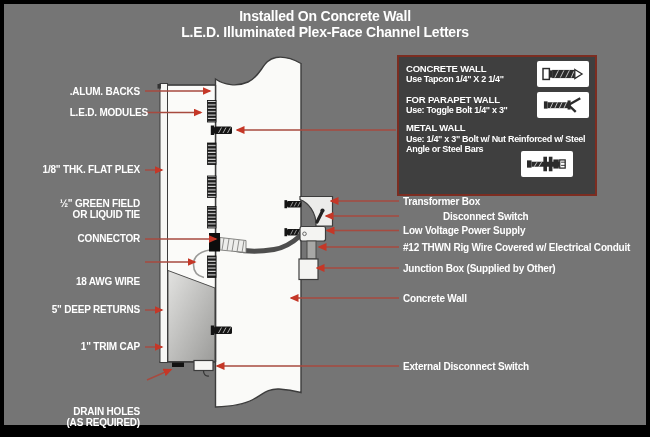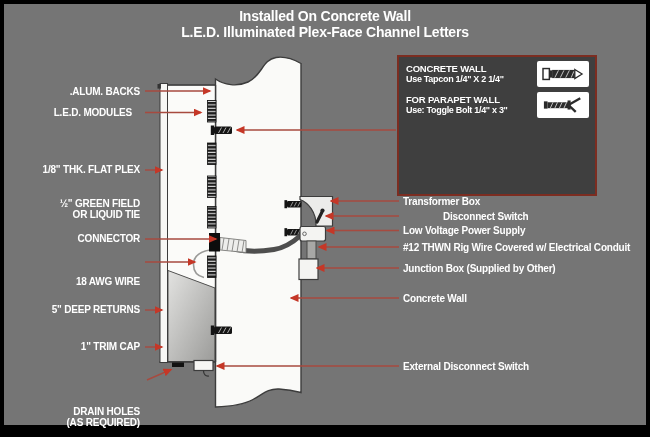--- a/index.html
+++ b/index.html
@@ -135,21 +135,21 @@
       <line x1="396" y1="130" x2="237" y2="130" marker-end="url(#ah)"></line>
     </g>
   </svg>
 
   <div id="title">
     <div>Installed On  Concrete Wall</div>
     <div>L.E.D. Illuminated Plex-Face Channel Letters</div>
   </div>
 
   <div class="lbl lbl-left" style="left:20px;top:86px;">.ALUM. BACKS</div>
-  <div class="lbl lbl-left" style="left:12px;top:107px;">L.E.D. MODULES</div>
+  <div class="lbl lbl-left" style="left:28px;top:107px;">L.E.D. MODULES</div>
   <div class="lbl lbl-left" style="left:20px;top:164px;">1/8" THK. FLAT PLEX</div>
   <div class="lbl lbl-left" style="left:20px;top:198px;">½" GREEN FIELD
 OR LIQUID TIE</div>
   <div class="lbl lbl-left" style="left:20px;top:233px;">CONNECTOR</div>
   <div class="lbl lbl-left" style="left:20px;top:256px;margin-top:20px;">18 AWG WIRE</div>
   <div class="lbl lbl-left" style="left:20px;top:304px;">5" DEEP RETURNS</div>
   <div class="lbl lbl-left" style="left:20px;top:341px;">1" TRIM CAP</div>
   <div class="lbl lbl-left" style="left:20px;top:364px;margin-top:42px;">DRAIN HOLES
 (AS REQUIRED)</div>
 
@@ -186,14 +186,30 @@
         <svg width="46" height="20" viewBox="0 0 46 22" style="position:static">
           <rect x="2" y="7" width="4" height="8" fill="#2b2b2b"></rect>
           <rect x="6" y="8" width="23" height="6.5" fill="#2b2b2b"></rect>
           <path d="M9,14.5 L12,8 M14,14.5 L17,8 M19,14.5 L22,8 M24,14.5 L27,8" stroke="#cfcfcf" stroke-width="1"></path>
           <path d="M29,11 L42,3.5" stroke="#2b2b2b" stroke-width="2.6"></path>
           <path d="M29,11 L37,18.5" stroke="#2b2b2b" stroke-width="2.6"></path>
           <rect x="28" y="6" width="3.4" height="10" fill="#2b2b2b"></rect>
         </svg>
       </div>
     </div>
+    <div class="prow3">
+      <div class="phead">METAL WALL</div>
+      <div class="pdetail">Use: 1/4" x 3" Bolt w/ Nut Reinforced w/ Steel Angle or Steel Bars</div>
+      <div class="icon-box">
+        <svg width="46" height="20" viewBox="0 0 46 22" style="position:static">
+          <rect x="1" y="7" width="5" height="8" fill="#2b2b2b"></rect>
+          <rect x="6" y="8.5" width="32" height="5.5" fill="#2b2b2b"></rect>
+          <path d="M9,14 L12,9 M14,14 L17,9" stroke="#cfcfcf" stroke-width="1"></path>
+          <rect x="19" y="3" width="4" height="16" fill="#2b2b2b"></rect>
+          <rect x="25" y="3" width="4" height="16" fill="#2b2b2b"></rect>
+          <rect x="30" y="6" width="6" height="10" fill="#2b2b2b"></rect>
+          <rect x="37" y="6.5" width="6" height="9" fill="#fff" stroke="#2b2b2b" stroke-width="1.4"></rect>
+          <path d="M38.5,9 L43,9 M38.5,12.5 L43,12.5" stroke="#2b2b2b" stroke-width="1"></path>
+        </svg>
+      </div>
+    </div>
   </div>
 </div>
 
 </body></html>

